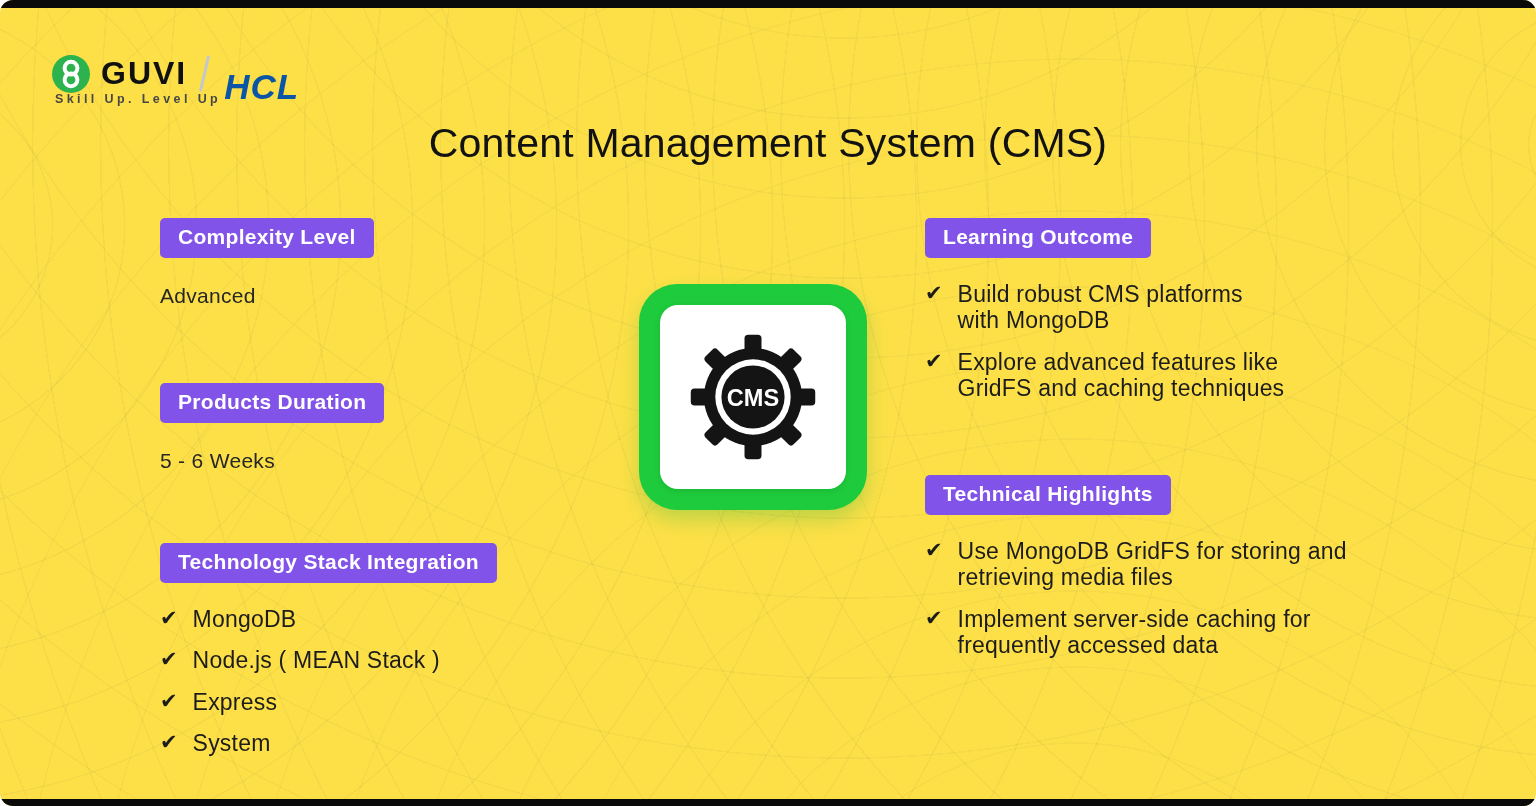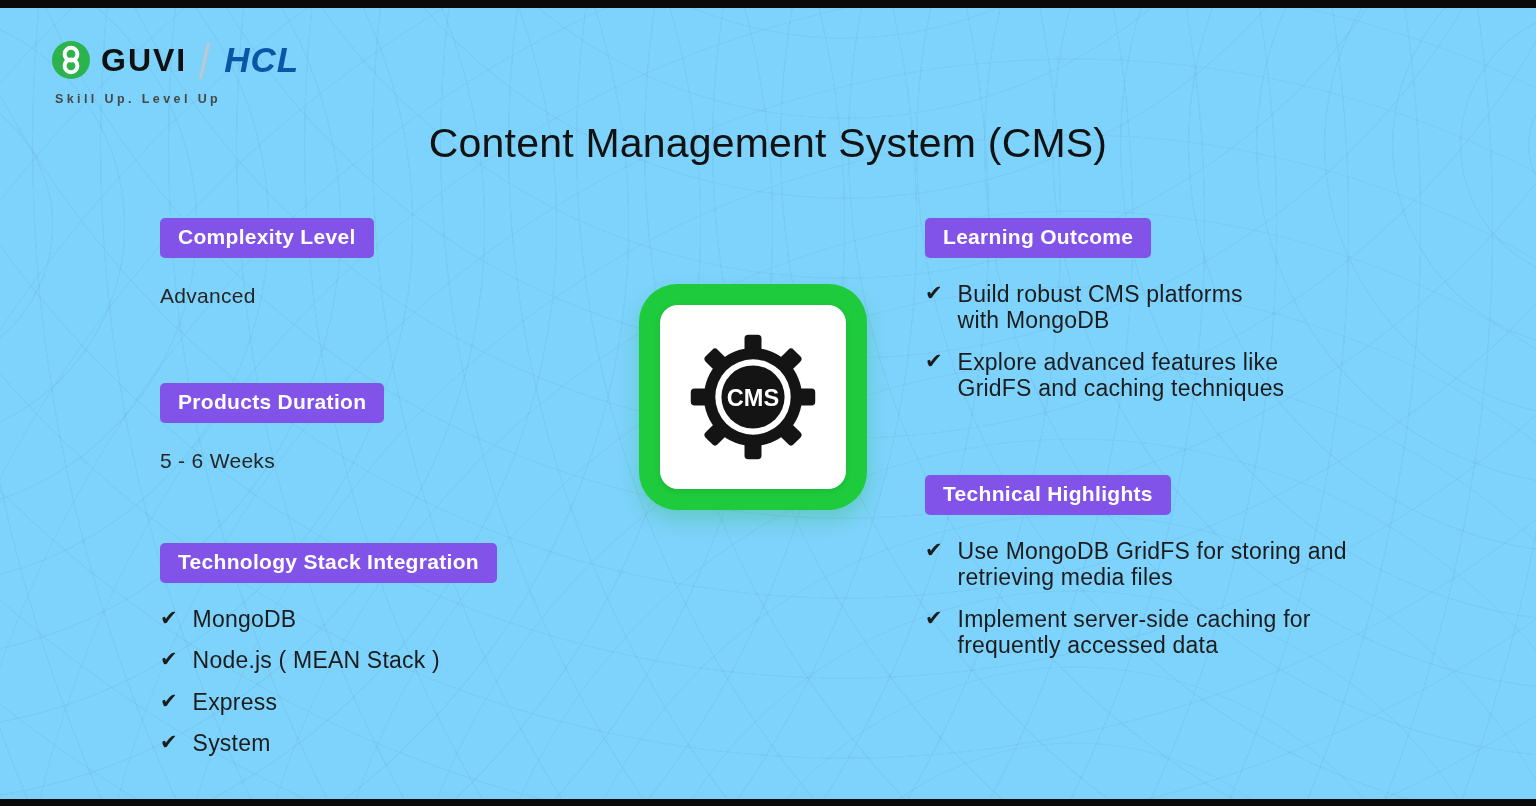--- a/index.html
+++ b/index.html
@@ -5,22 +5,23 @@
   * { margin:0; padding:0; box-sizing:border-box; }
   html,body { width:1536px; height:806px; }
   body {
     font-family: "Liberation Sans", "DejaVu Sans", sans-serif;
     background:#ffffff;
     overflow:hidden;
   }
   .page {
     position:relative;
     width:1536px; height:806px;
-    background:#7dd3fc;
+    background:#fde047;
     overflow:hidden;
+    border-radius:13px;
   }
   .bg-pattern {
     position:absolute; inset:0;
     background:
       repeating-radial-gradient(circle at -6% 28%,  rgba(40,40,70,0.045) 0 1.5px, transparent 1.5px 72px),
       repeating-radial-gradient(circle at 55% -45%, rgba(40,40,70,0.040) 0 1.5px, transparent 1.5px 80px),
       repeating-radial-gradient(circle at 104% 18%, rgba(40,40,70,0.045) 0 1.5px, transparent 1.5px 68px),
       repeating-radial-gradient(circle at 70% 130%, rgba(40,40,70,0.035) 0 1.5px, transparent 1.5px 76px);
     pointer-events:none;
   }
@@ -29,21 +30,21 @@
 
   
   .brand { position:absolute; left:52px; top:40px; display:flex; align-items:center; }
   .guvi-mark {
     width:38px; height:38px; border-radius:50%;
     background:#2cb34d; margin-right:11px;
     display:flex; align-items:center; justify-content:center;
   }
   .guvi-text { font-size:32px; font-weight:700; letter-spacing:2px; color:#101010; }
   .brand-sep { width:3px; height:37px; background:#c3c8ce; transform:rotate(13deg); margin:0 18px 0 16px; border-radius:2px; }
-  .hcl-text  { font-size:35px; font-weight:700; font-style:italic; color:#0a55a5; letter-spacing:1px; }
+  .hcl-text  { font-size:35px; font-weight:700; font-style:italic; color:#0a55a5; letter-spacing:1px;margin-top:27px; }
   .tagline   { position:absolute; left:55px; top:92px; font-size:12.5px; letter-spacing:3.4px; color:#474747; font-weight:700; }
 
   
   .page-title {
     position:absolute; left:0; top:120px; width:100%;
     text-align:center; font-size:41px; font-weight:400; color:#121212;
     letter-spacing:0.2px;
   }
 
   

